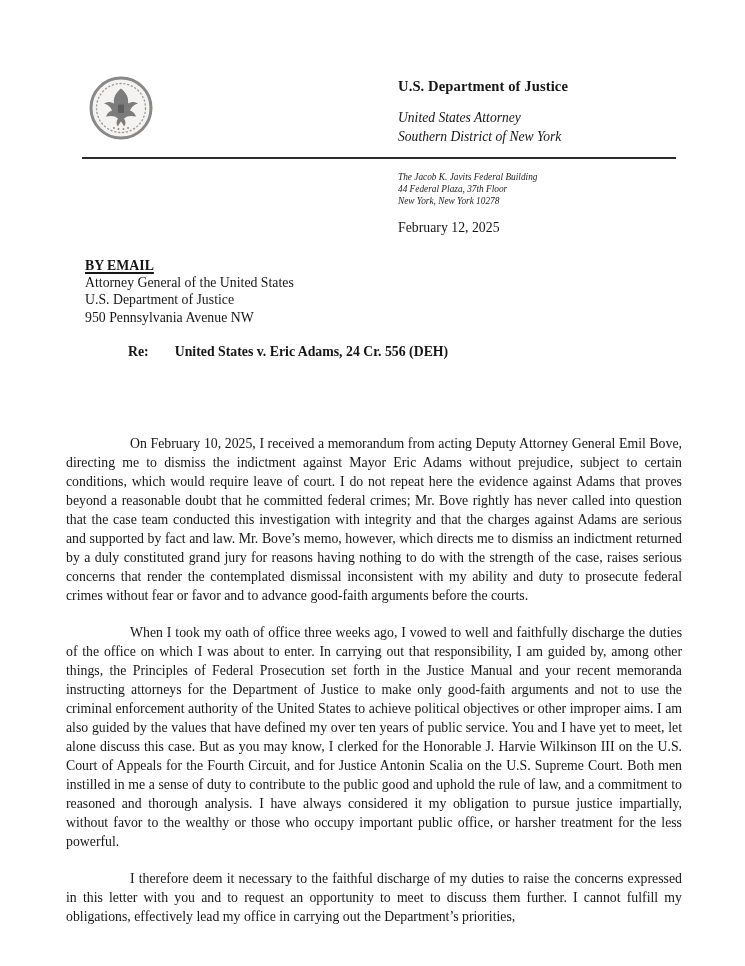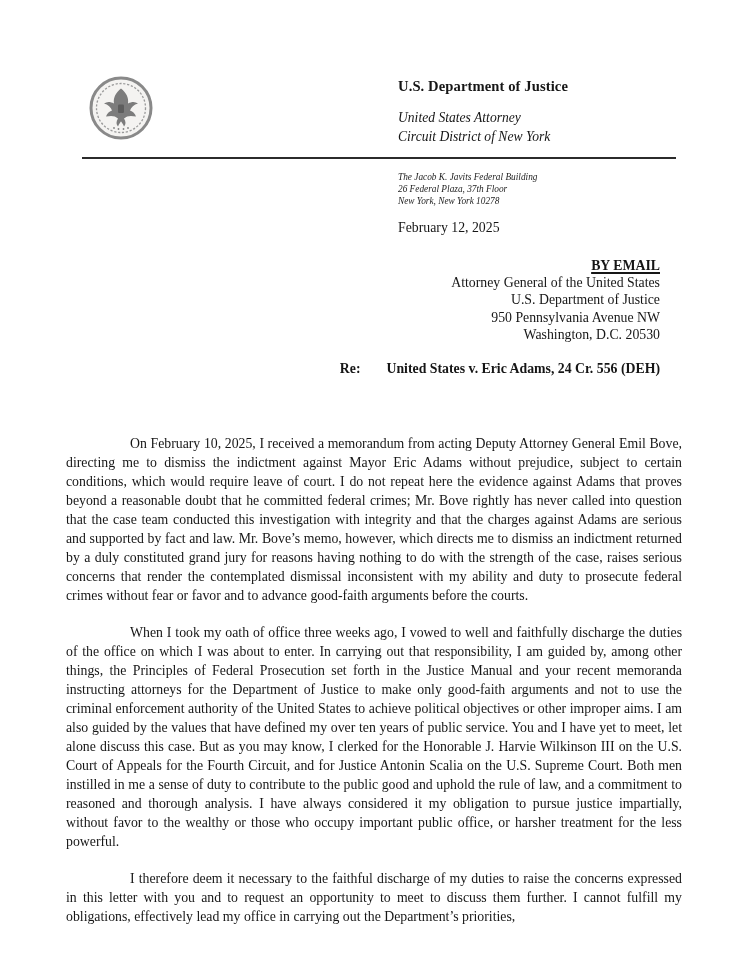--- a/index.html
+++ b/index.html
@@ -68,21 +68,20 @@
   }
 
   
   .upper {
     position: absolute;
     left: 85px;
     top: 219px;
     width: 575px;
     font-size: 13.8px;
     line-height: 17.2px;
-    text-align: right;
   }
   .by-email {
     font-weight: bold;
     text-decoration: underline;
     text-decoration-thickness: 1.5px;
     text-underline-offset: 2px;
   }
   .re-line {
     margin: 17px 0 17px 43px;
     font-weight: bold;
@@ -121,36 +120,35 @@
       <circle cx="26" cy="53" r="0.9" fill="#777"></circle>
       <circle cx="30.5" cy="54" r="0.9" fill="#777"></circle>
       <circle cx="35.5" cy="54" r="0.9" fill="#777"></circle>
       <circle cx="40" cy="53" r="0.9" fill="#777"></circle>
     </svg>
   </div>
 
   <div class="agency">U.S. Department of Justice</div>
   <div class="office">
     <div>United States Attorney</div>
-    <div>Circuit District of New York</div>
+    <div>Southern District of New York</div>
   </div>
   <div class="rule"></div>
   <div class="addr-small">
     <div>The Jacob K. Javits Federal Building</div>
-    <div>26 Federal Plaza, 37th Floor</div>
+    <div>44 Federal Plaza, 37th Floor</div>
     <div>New York, New York 10278</div>
   </div>
   <div class="date">February 12, 2025</div>
 
   <div class="upper">
     <div class="by-email">BY EMAIL</div>
     <div>Attorney General of the United States</div>
     <div>U.S. Department of Justice</div>
     <div>950 Pennsylvania Avenue NW</div>
-    <div>Washington, D.C. 20530</div>
     <div class="re-line"><span>Re:</span><span class="re-gap"></span><span>United States v. Eric Adams, 24 Cr. 556 (DEH)</span></div>
   </div>
 
   <div class="bodytext">
     <p>On February 10, 2025, I received a memorandum from acting Deputy Attorney General Emil Bove, directing me to dismiss the indictment against Mayor Eric Adams without prejudice, subject to certain conditions, which would require leave of court. I do not repeat here the evidence against Adams that proves beyond a reasonable doubt that he committed federal crimes; Mr. Bove rightly has never called into question that the case team conducted this investigation with integrity and that the charges against Adams are serious and supported by fact and law. Mr. Bove’s memo, however, which directs me to dismiss an indictment returned by a duly constituted grand jury for reasons having nothing to do with the strength of the case, raises serious concerns that render the contemplated dismissal inconsistent with my ability and duty to prosecute federal crimes without fear or favor and to advance good-faith arguments before the courts.</p>
     <p>When I took my oath of office three weeks ago, I vowed to well and faithfully discharge the duties of the office on which I was about to enter. In carrying out that responsibility, I am guided by, among other things, the Principles of Federal Prosecution set forth in the Justice Manual and your recent memoranda instructing attorneys for the Department of Justice to make only good-faith arguments and not to use the criminal enforcement authority of the United States to achieve political objectives or other improper aims. I am also guided by the values that have defined my over ten years of public service. You and I have yet to meet, let alone discuss this case. But as you may know, I clerked for the Honorable J. Harvie Wilkinson III on the U.S. Court of Appeals for the Fourth Circuit, and for Justice Antonin Scalia on the U.S. Supreme Court. Both men instilled in me a sense of duty to contribute to the public good and uphold the rule of law, and a commitment to reasoned and thorough analysis. I have always considered it my obligation to pursue justice impartially, without favor to the wealthy or those who occupy important public office, or harsher treatment for the less powerful.</p>
     <p>I therefore deem it necessary to the faithful discharge of my duties to raise the concerns expressed in this letter with you and to request an opportunity to meet to discuss them further. I cannot fulfill my obligations, effectively lead my office in carrying out the Department’s priorities,</p>
   </div>
 
 </div>

